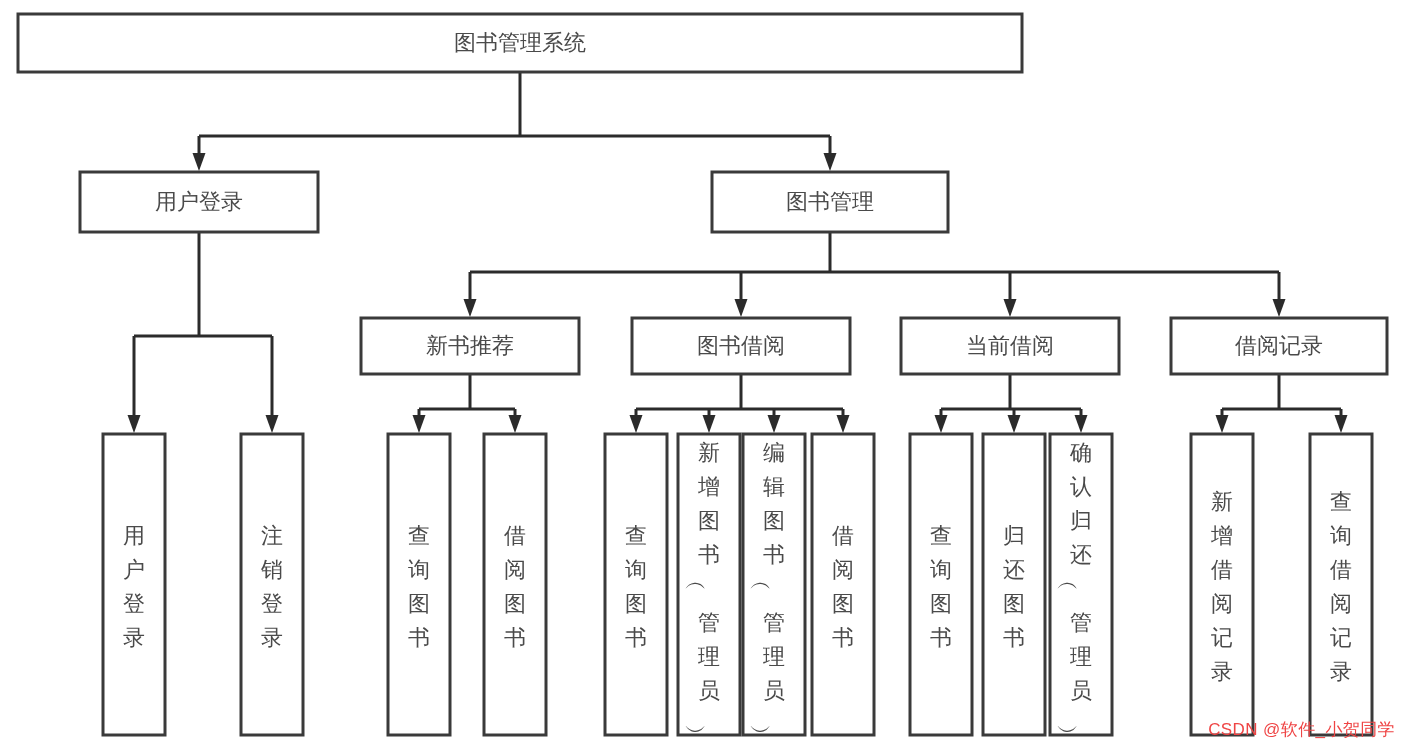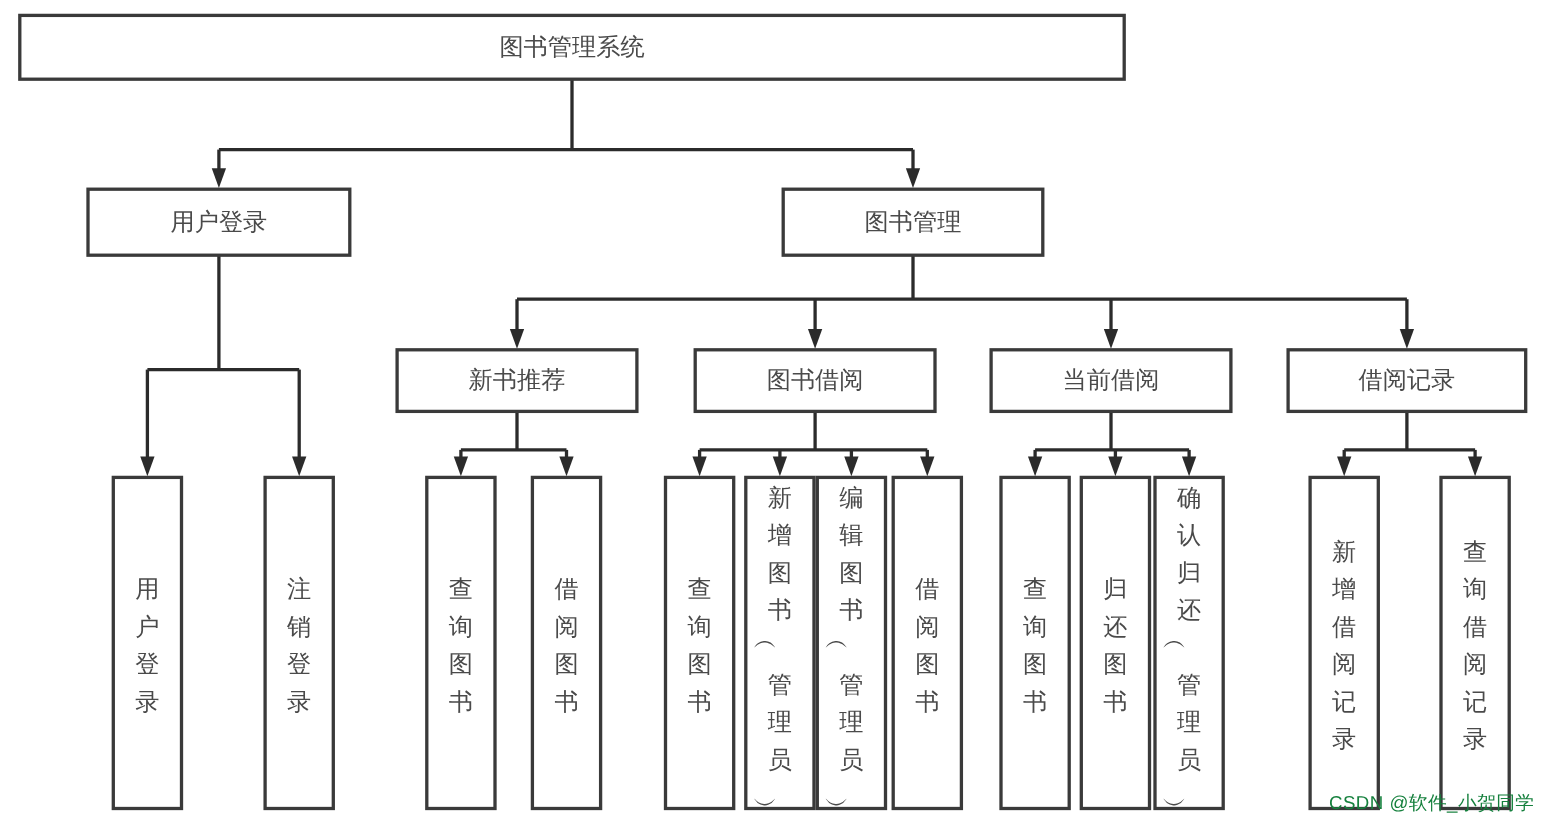--- a/index.html
+++ b/index.html
@@ -54,21 +54,21 @@
   .arrow-head {
     fill: #2b2b2b;
     stroke: none;
   }
   .watermark-text {
     position: absolute;
     right: 10px;
     bottom: 6px;
     font-family: "Liberation Sans", "DejaVu Sans", sans-serif;
     font-size: 17px;
-    color: #15803d;
+    color: #ef4444;
     white-space: nowrap;
     letter-spacing: 0.4px;
   }
 </style>
 </head>
 <body>
 
 <div id="diagram-root">
   <svg class="diagram-canvas" id="diagram-canvas" viewBox="0 0 1405 747" xmlns="http://www.w3.org/2000/svg">
       <g>

